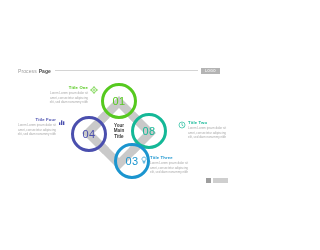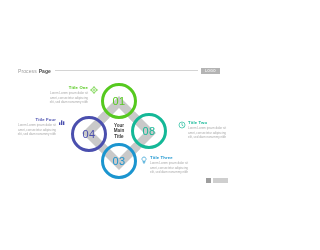--- a/index.html
+++ b/index.html
@@ -18,21 +18,21 @@
   
   #chev{position:absolute;left:78px;top:92px;width:82px;height:82px;}
 
   
   .ring{position:absolute;border-radius:50%;background:transparent;display:flex;align-items:center;justify-content:center;box-sizing:border-box;}
   .ring span{font-size:11px;font-weight:400;letter-spacing:.3px;}
   #ring01{left:101px;top:83px;width:36px;height:36px;border:3.2px solid #56c91f;}
   #ring01 span{color:#56c91f;}
   #ring02{left:131px;top:113px;width:36px;height:36px;border:3.2px solid #14b897;}
   #ring02 span{color:#14b897;}
-  #ring03{left:101px;top:143px;width:36px;height:36px;border:3.2px solid #1b95cf;}
+  #ring03{left:114px;top:143px;width:36px;height:36px;border:3.2px solid #1b95cf;}
   #ring03 span{color:#1b95cf;}
   #ring04{left:71px;top:116px;width:36px;height:36px;border:3.2px solid #4a4fae;}
   #ring04 span{color:#4a4fae;}
 
   
   #center{position:absolute;left:104px;top:120px;width:30px;height:22px;display:flex;flex-direction:column;align-items:center;justify-content:center;line-height:1.15;}
   #center div{font-size:4.6px;font-weight:700;color:#3b3b3b;text-align:center;}
 
   
   .callout{position:absolute;display:flex;align-items:flex-start;gap:2px;}

